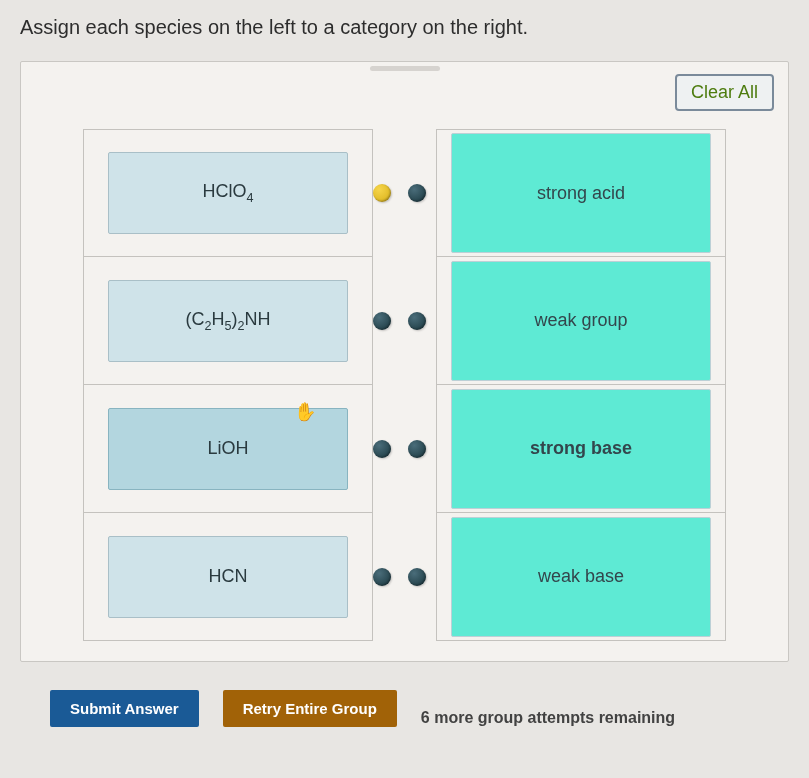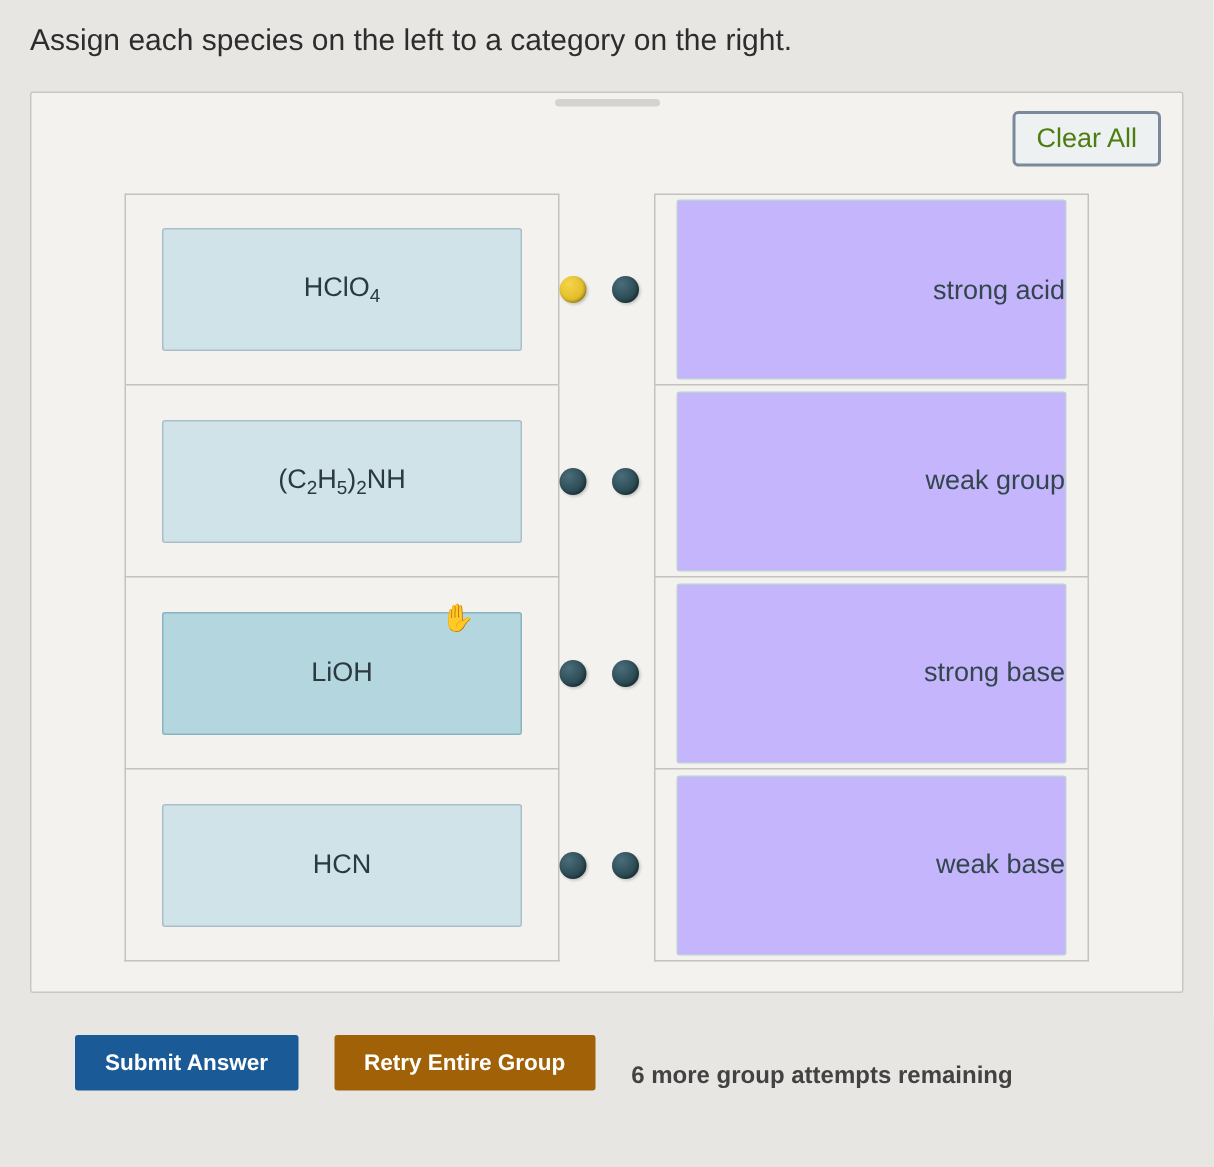--- a/index.html
+++ b/index.html
@@ -88,26 +88,26 @@
     cursor: grab;
     position: relative;
   }
   .card.highlight {
     background: #b3d6df;
     border: 1px solid #88b4c0;
   }
   .target {
     width: 260px;
     height: 120px;
-    background: #c4b5fd;
+    background: #5eead4;
     border: 1px solid #bcd0d6;
     border-radius: 2px;
     display: flex;
     align-items: center;
-    justify-content: flex-end;
+    justify-content: center;
     font-size: 18px;
     color: #33464c;
   }
   .knob {
     position: absolute;
     width: 18px;
     height: 18px;
     border-radius: 50%;
     background: radial-gradient(circle at 35% 30%, #4a6d7a 0%, #294851 65%, #1c343c 100%);
     box-shadow: inset -1px -1px 2px rgba(0,0,0,.3), 1px 1px 2px rgba(0,0,0,.2);
@@ -208,21 +208,21 @@
         </div>
 
         <div class="card-wrap right">
           <div class="target" style="position:relative;">
             <span class="knob left-side"></span>
             <span>weak group</span>
           </div>
         </div>
 
         <div class="card-wrap right">
-          <div class="target" style="position:relative;">
+          <div class="target" style="position:relative;font-weight:bold;">
             <span class="knob left-side"></span>
             <span>strong base</span>
           </div>
         </div>
 
         <div class="card-wrap right">
           <div class="target" style="position:relative;">
             <span class="knob left-side"></span>
             <span>weak base</span>
           </div>

